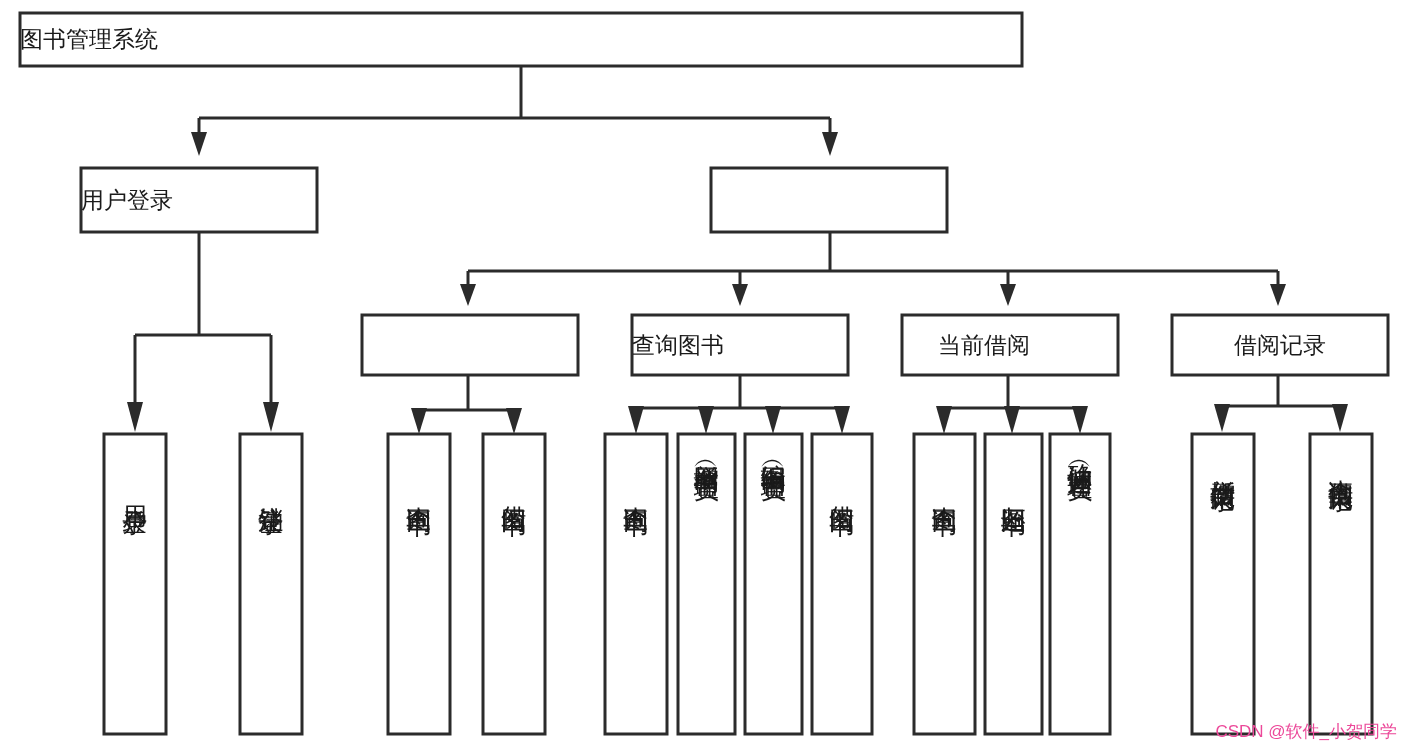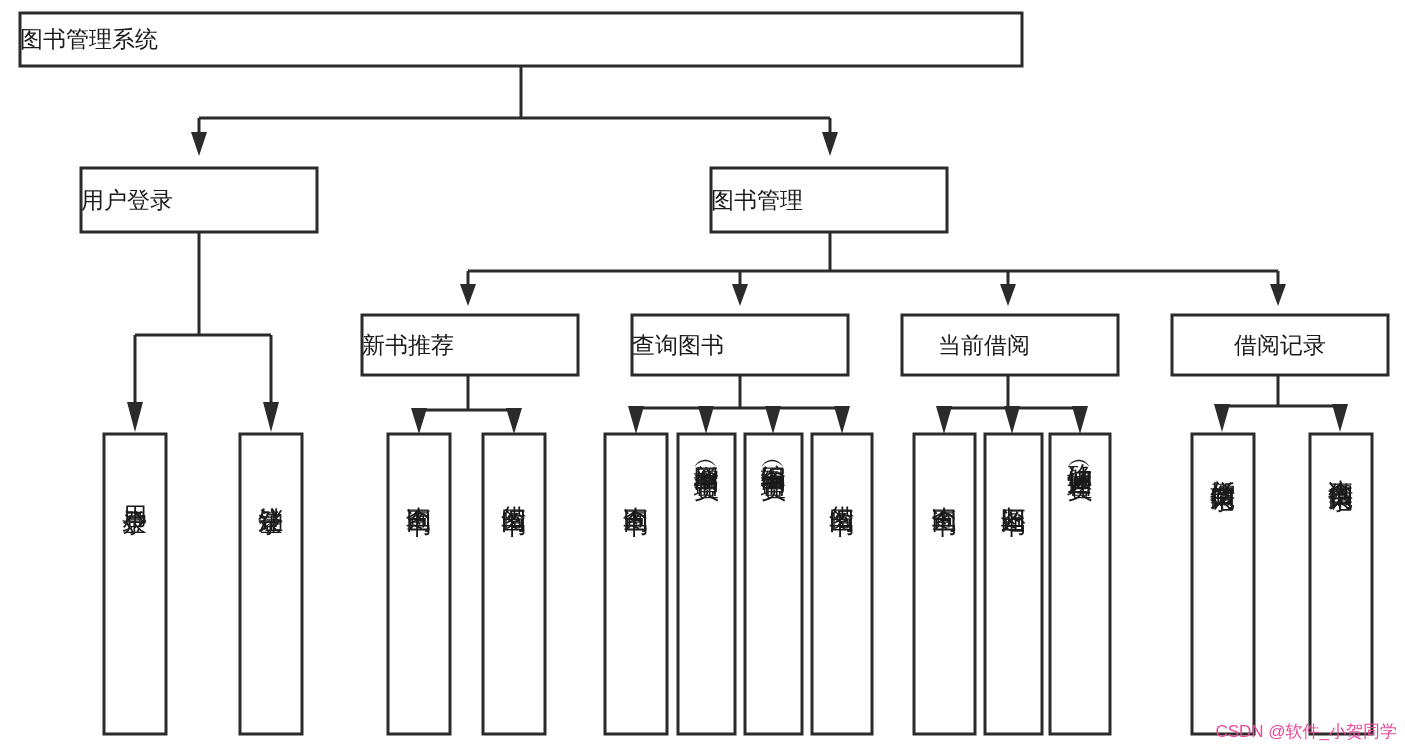--- a/index.html
+++ b/index.html
@@ -180,27 +180,21 @@
     <rect class="node-rect" x="1310" y="434" width="62" height="300"></rect>
   </svg>
 
   <div class="hlabel-wrap" style="left:20px; top:13px; width:1002px; height:53px;">
     <span class="hlabel-text">图书管理系统</span>
   </div>
 
   <div class="hlabel-wrap" style="left:81px; top:168px; width:236px; height:64px;">
     <span class="hlabel-text">用户登录</span>
   </div>
-  <div class="hlabel-wrap" style="left:711px; top:168px; width:236px; height:64px;">
-    <span class="hlabel-text">图书管理</span>
-  </div>
-
-  <div class="hlabel-wrap" style="left:362px; top:315px; width:216px; height:60px;">
-    <span class="hlabel-text">新书推荐</span>
-  </div>
+
   <div class="hlabel-wrap" style="left:632px; top:315px; width:216px; height:60px;">
     <span class="hlabel-text">查询图书</span>
   </div>
   <div class="hlabel-wrap" style="left:902px; top:315px; width:216px; height:60px;padding-left:36px;">
     <span class="hlabel-text">当前借阅</span>
   </div>
   <div class="hlabel-wrap" style="left:1234px; top:315px; width:216px; height:60px;">
     <span class="hlabel-text">借阅记录</span>
   </div>
 

